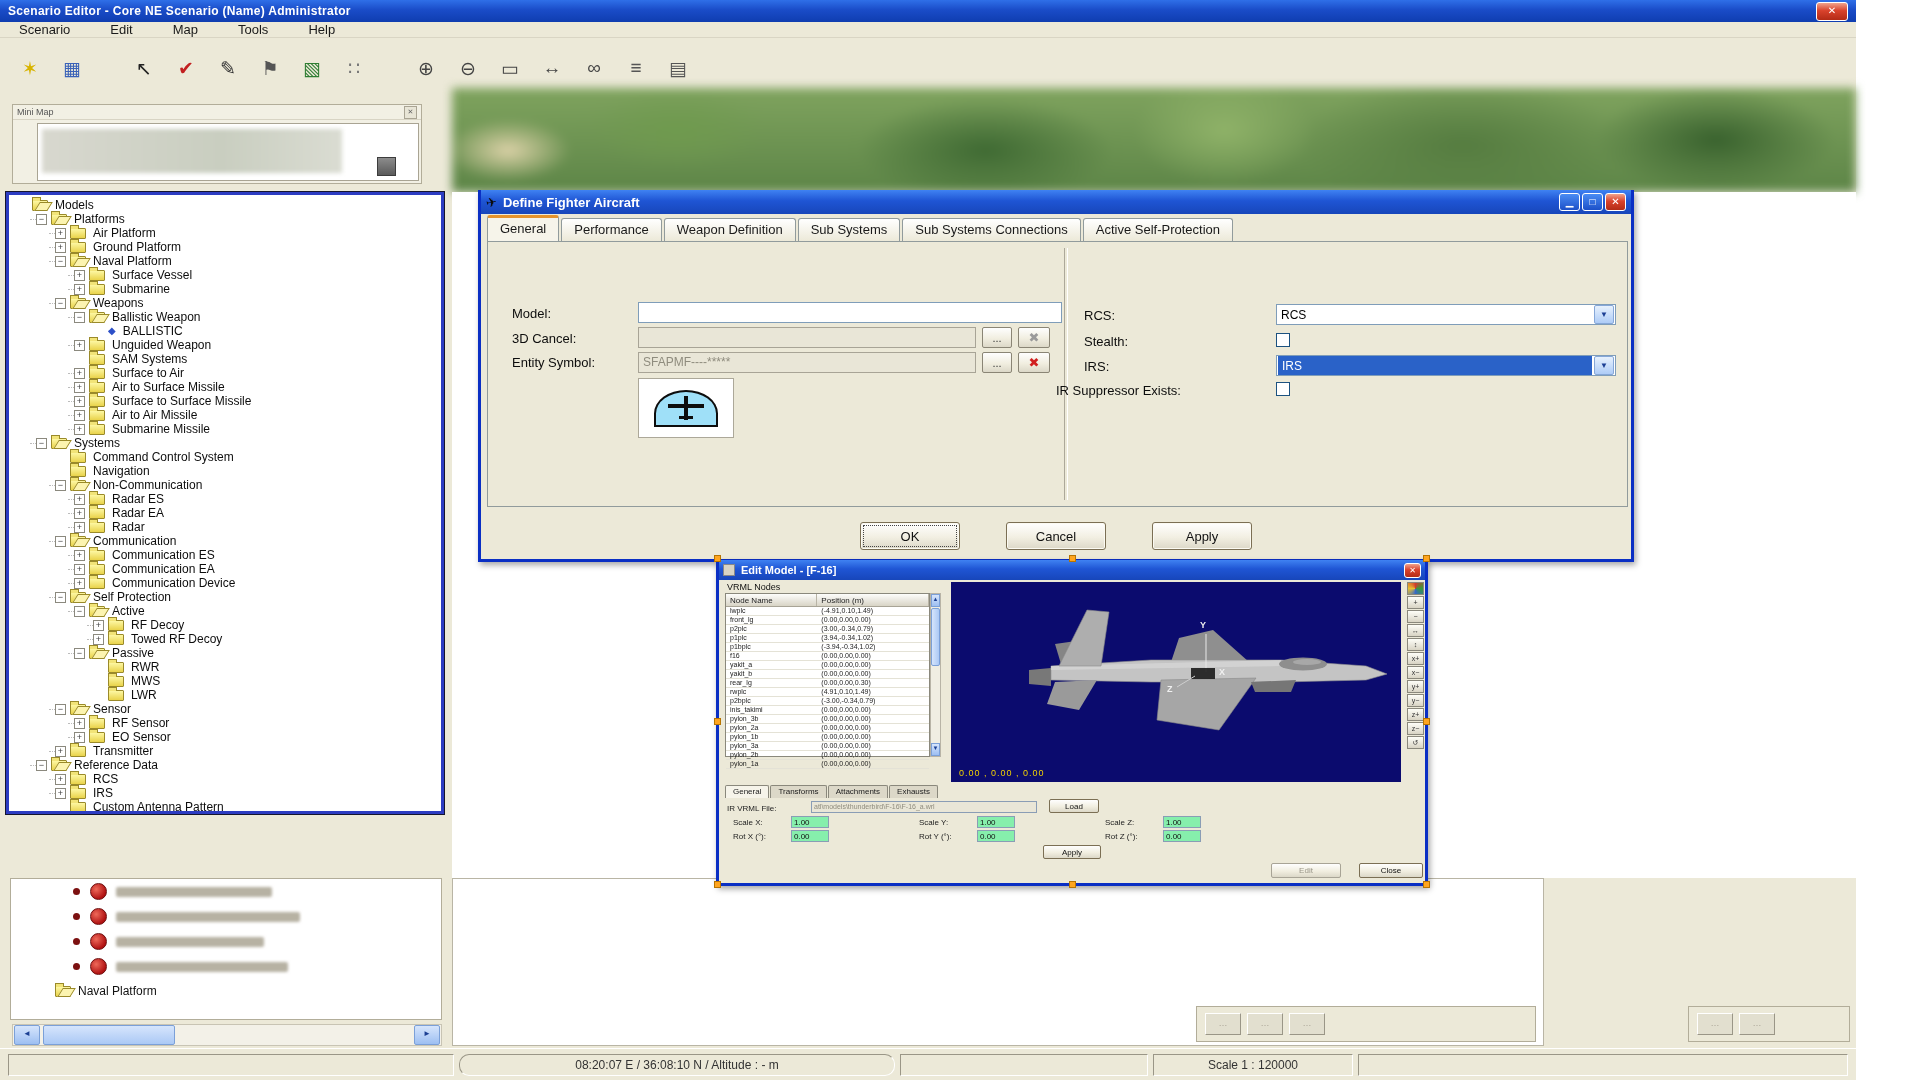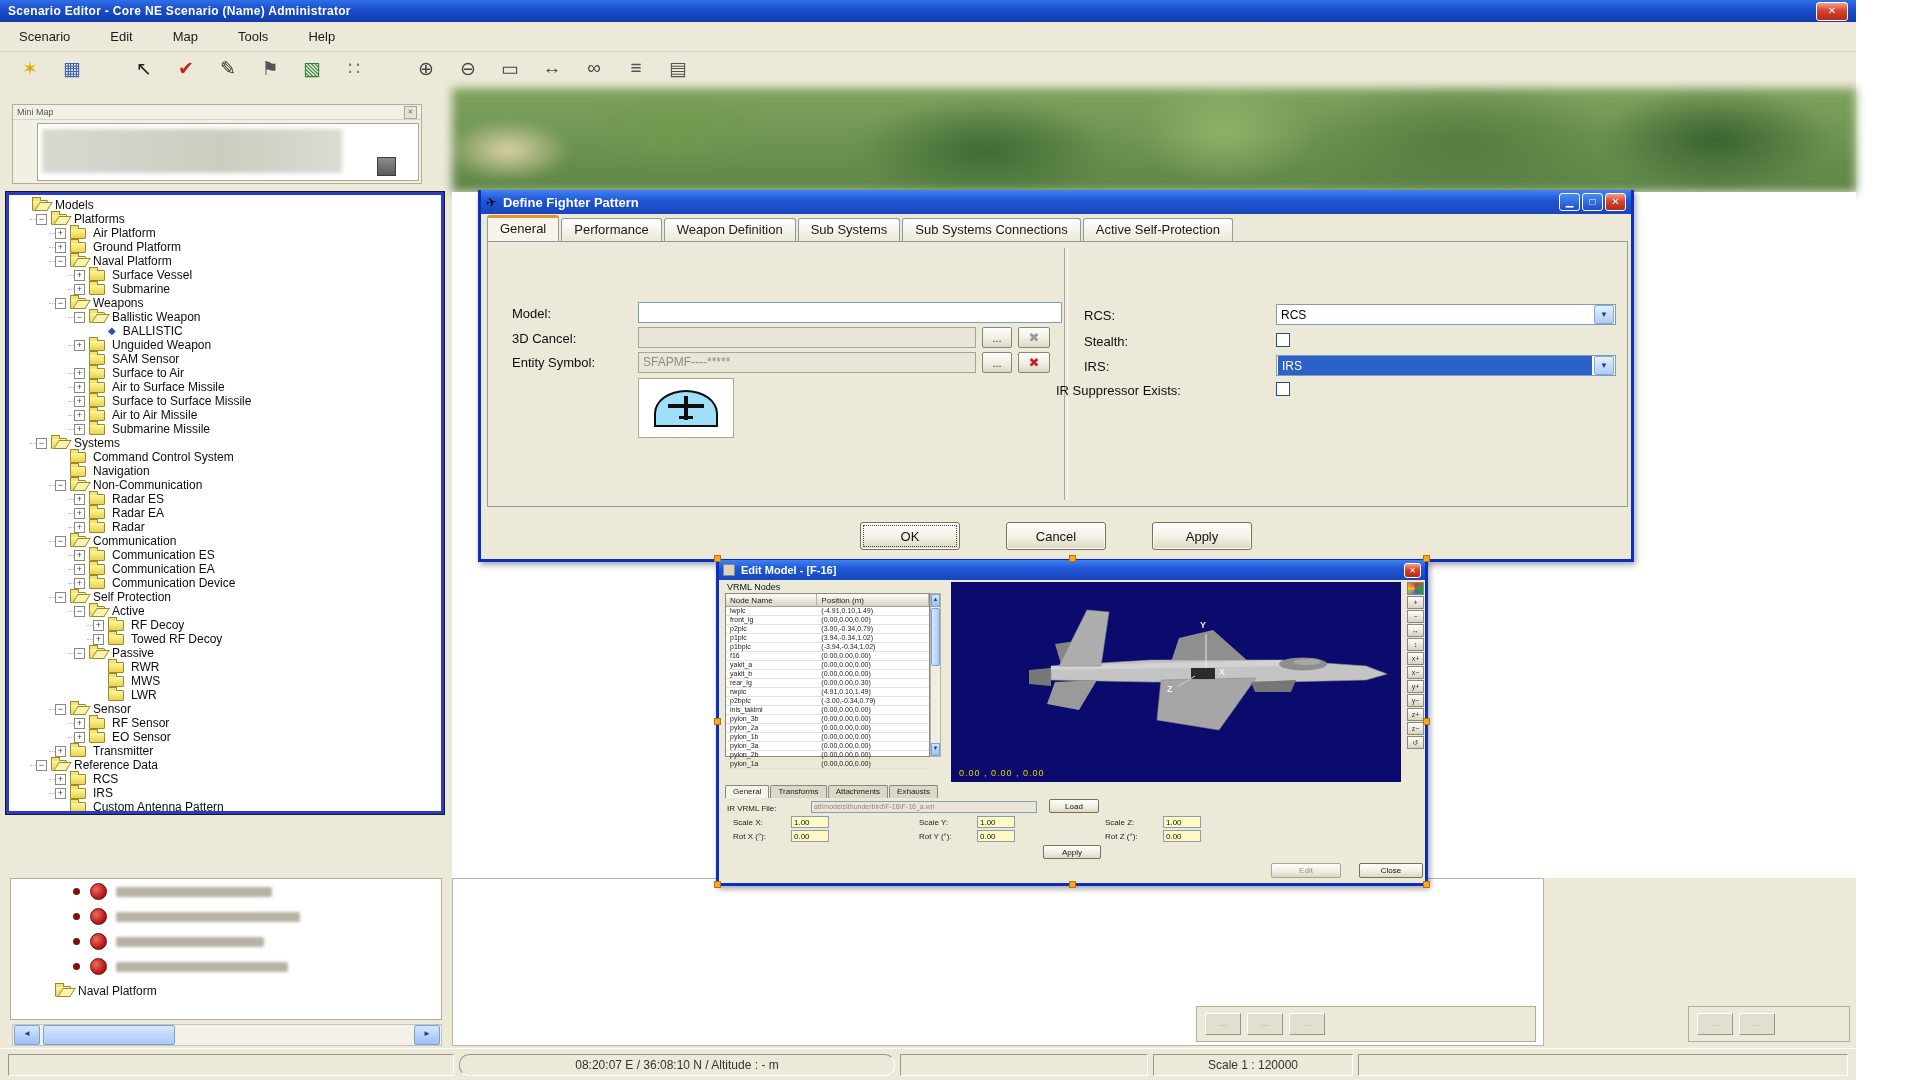--- a/index.html
+++ b/index.html
@@ -7,21 +7,21 @@
   #app{position:relative;width:1920px;height:1080px;background:#fff;overflow:hidden;}
   .appwin{position:absolute;left:0;top:0;width:1856px;height:1080px;background:#ece9d8;}
 
   
   .titlebar{position:absolute;left:0;top:0;width:100%;height:22px;
     background:linear-gradient(#2f6fe8,#1a4cc8 45%,#0f3db0);display:flex;align-items:center;
     color:#fff;font-weight:bold;font-size:12px;padding-left:8px;box-sizing:border-box;}
   .titlebar .ttext{filter:blur(.6px);letter-spacing:.3px;}
   .win-close{position:absolute;right:8px;top:2px;width:30px;height:17px;border:1px solid #fff;border-radius:3px;
     background:linear-gradient(#f0a38c,#d9422c 45%,#b32b16);color:#fff;font-size:10px;line-height:15px;text-align:center;}
-  .menubar{position:absolute;left:0;top:22px;width:100%;height:30px;background:#ece9d8;
+  .menubar{position:absolute;left:0;top:22px;width:100%;height:16px;background:#ece9d8;
     border-bottom:1px solid #d9d5c4;display:flex;align-items:center;font-size:13px;color:#1a1a1a;padding-left:6px;box-sizing:border-box;}
   .menu-item{padding:3px 13px;margin-right:14px;filter:blur(.5px);}
   .toolbar{position:absolute;left:0;top:48px;width:100%;height:40px;display:flex;align-items:center;padding-left:16px;box-sizing:border-box;}
   .tool-btn{width:28px;height:26px;display:flex;align-items:center;justify-content:center;font-size:19px;margin-right:14px;filter:blur(.7px);}
   .tool-gap{margin-left:30px;}
 
   
   .map-green{position:absolute;left:452px;top:88px;width:1404px;height:104px;filter:blur(5px);
     background:
       radial-gradient(90px 45px at 4% 60%,#dcd2a8 0%,rgba(220,210,168,0) 70%),
@@ -145,21 +145,21 @@
   .ed-coords{position:absolute;left:8px;bottom:4px;color:#f2d200;font-size:9px;letter-spacing:1px;}
   .ax{position:absolute;color:#f0f0f0;font-size:9px;font-weight:bold;}
   .ed-strip{position:absolute;left:688px;top:22px;width:17px;display:flex;flex-direction:column;gap:1px;}
   .ed-sbtn{height:13px;background:linear-gradient(#fefef8,#d8d4c4);border:1px solid #8a887c;font-size:7px;display:flex;align-items:center;
     justify-content:center;color:#333;box-sizing:border-box;}
   .ed-sbtn.c{background:conic-gradient(#d23b2c,#3a9a3a,#3568c8,#e8c030,#d23b2c);color:transparent;}
   .ed-tabs{position:absolute;left:6px;top:225px;display:flex;gap:1px;font-size:8px;}
   .ed-tab{padding:1px 7px 2px;border:1px solid #8a887c;border-bottom:none;background:#dcd8c8;border-radius:2px 2px 0 0;color:#222;}
   .ed-tab.active{background:#f6f4ea;}
   .ed-lbl{position:absolute;font-size:8px;color:#222;white-space:nowrap;}
-  .ed-input{position:absolute;background:#fef9c3;border:1px solid #8a9db5;box-sizing:border-box;font-size:7px;color:#8f8c7e;
+  .ed-input{position:absolute;background:#86efac;border:1px solid #8a9db5;box-sizing:border-box;font-size:7px;color:#8f8c7e;
     padding:1px 2px;overflow:hidden;white-space:nowrap;}
   .ed-input.en{color:#111;font-size:8px;}
   .ed-btn{position:absolute;background:linear-gradient(#fefefe,#f1eee0 55%,#dcd8c8);border:1px solid #7b6f54;border-radius:2px;
     font-size:8px;display:flex;align-items:center;justify-content:center;color:#111;box-sizing:border-box;}
   .ed-btn.dis{color:#9a9689;border-color:#a8a496;}
   .handle{position:absolute;width:7px;height:7px;background:#ffa51f;border:1px solid #b87400;box-sizing:border-box;}
 </style>
 </head>
 <body>
 
@@ -265,21 +265,21 @@
             <span class="tlabel">BALLISTIC</span>
           </div>
           <div class="trow" style="padding-left: 65px;">
             <span class="exp">+</span>
             <span class="fold"></span>
             <span class="tlabel">Unguided Weapon</span>
           </div>
           <div class="trow" style="padding-left: 65px;">
             <span class="expsp"></span>
             <span class="fold"></span>
-            <span class="tlabel">SAM Sensor</span>
+            <span class="tlabel">SAM Systems</span>
           </div>
           <div class="trow" style="padding-left: 65px;">
             <span class="exp">+</span>
             <span class="fold"></span>
             <span class="tlabel">Surface to Air</span>
           </div>
           <div class="trow" style="padding-left: 65px;">
             <span class="exp">+</span>
             <span class="fold"></span>
             <span class="tlabel">Air to Surface Missile</span>
@@ -484,21 +484,21 @@
       <div class="sseg" style="width:446px;"></div>
       <div class="sseg" style="width:436px;border-radius:10px;">08:20:07 E / 36:08:10 N / Altitude : - m</div>
       <div class="sseg" style="width:248px;"></div>
       <div class="sseg" style="width:200px;">Scale 1 : 120000</div>
       <div class="sseg" style="flex:1;"></div>
     </div>
 
     <div class="dlg" style="left:478px;top:190px;width:1156px;height:372px;z-index:10;">
       <div class="dlg-title">
         <span class="dicon">✈</span>
-        <span>Define Fighter Pattern</span>
+        <span>Define Fighter Aircraft</span>
         <div class="dlg-controls">
           <div class="dctl bl">▁</div>
           <div class="dctl bl">□</div>
           <div class="dctl rd">✕</div>
         </div>
       </div>
       <div class="tabs" id="def-tabs">
           <div class="tab active">General</div>
           <div class="tab">Performance</div>
           <div class="tab">Weapon Definition</div>

